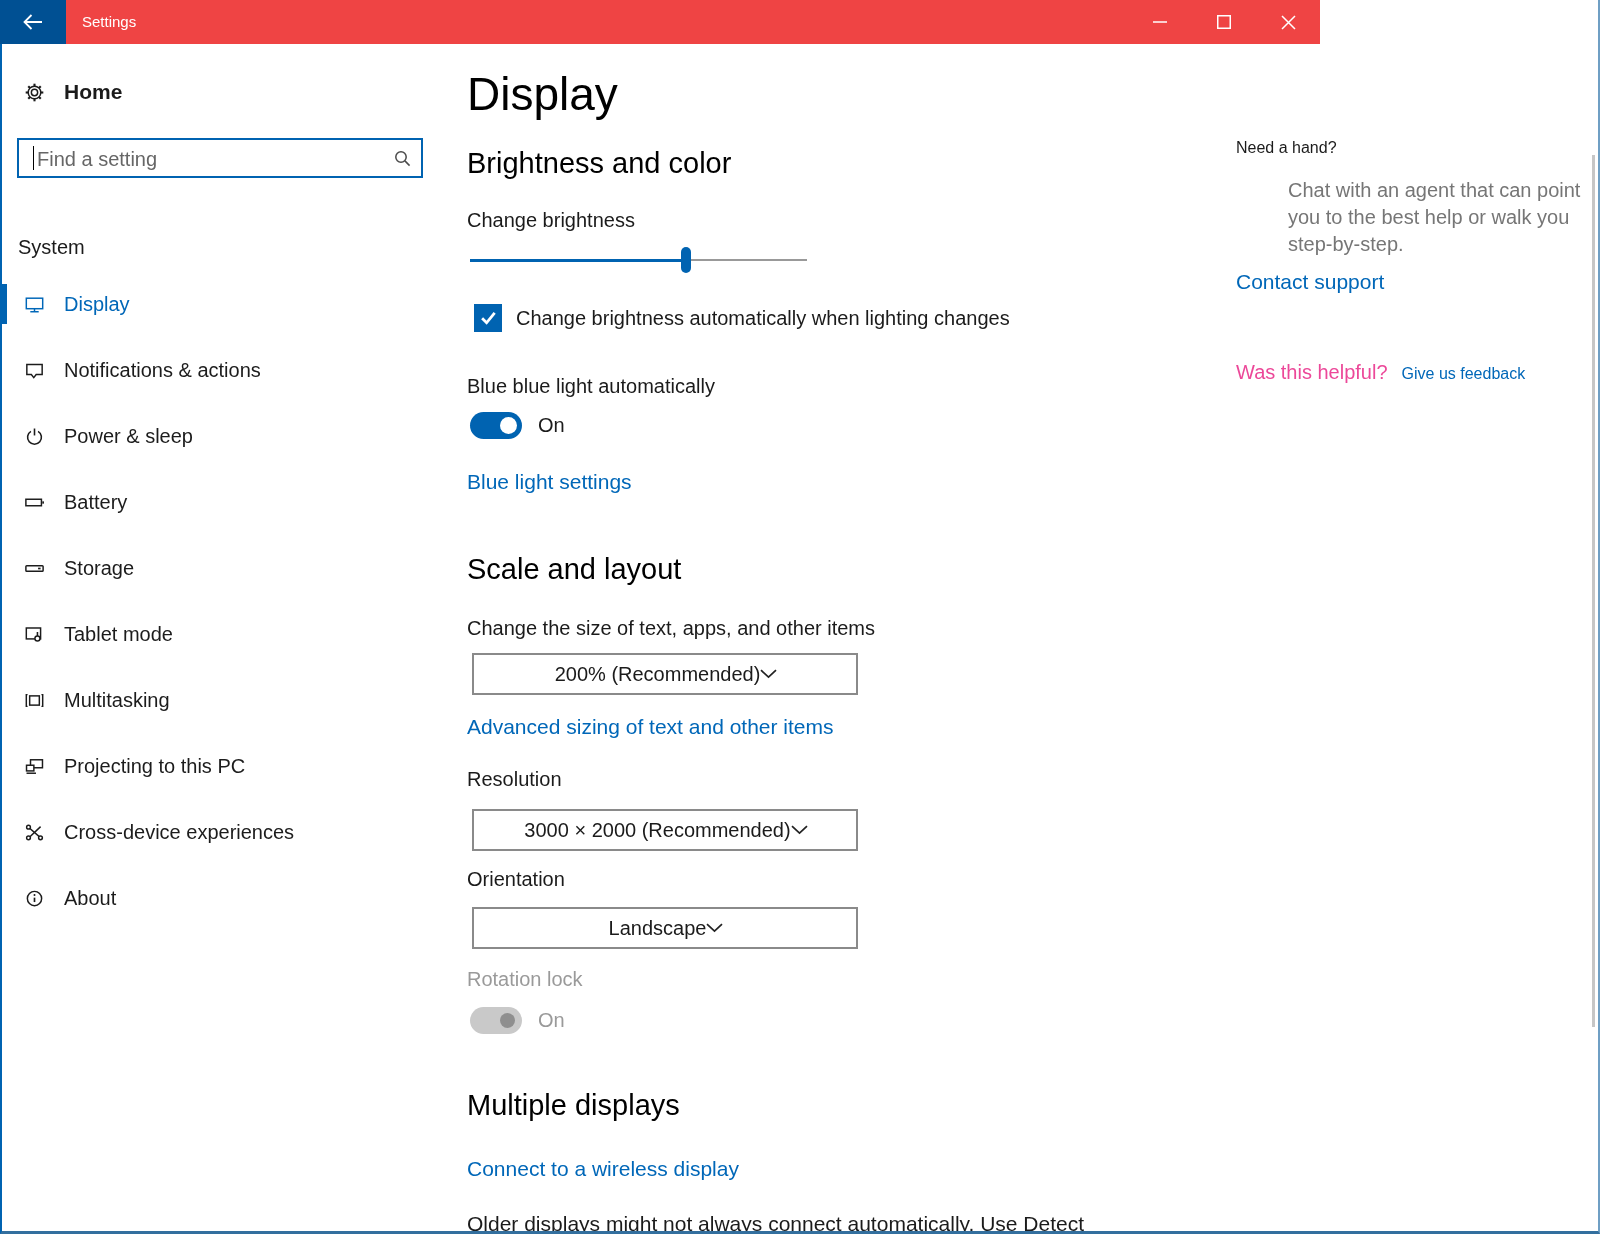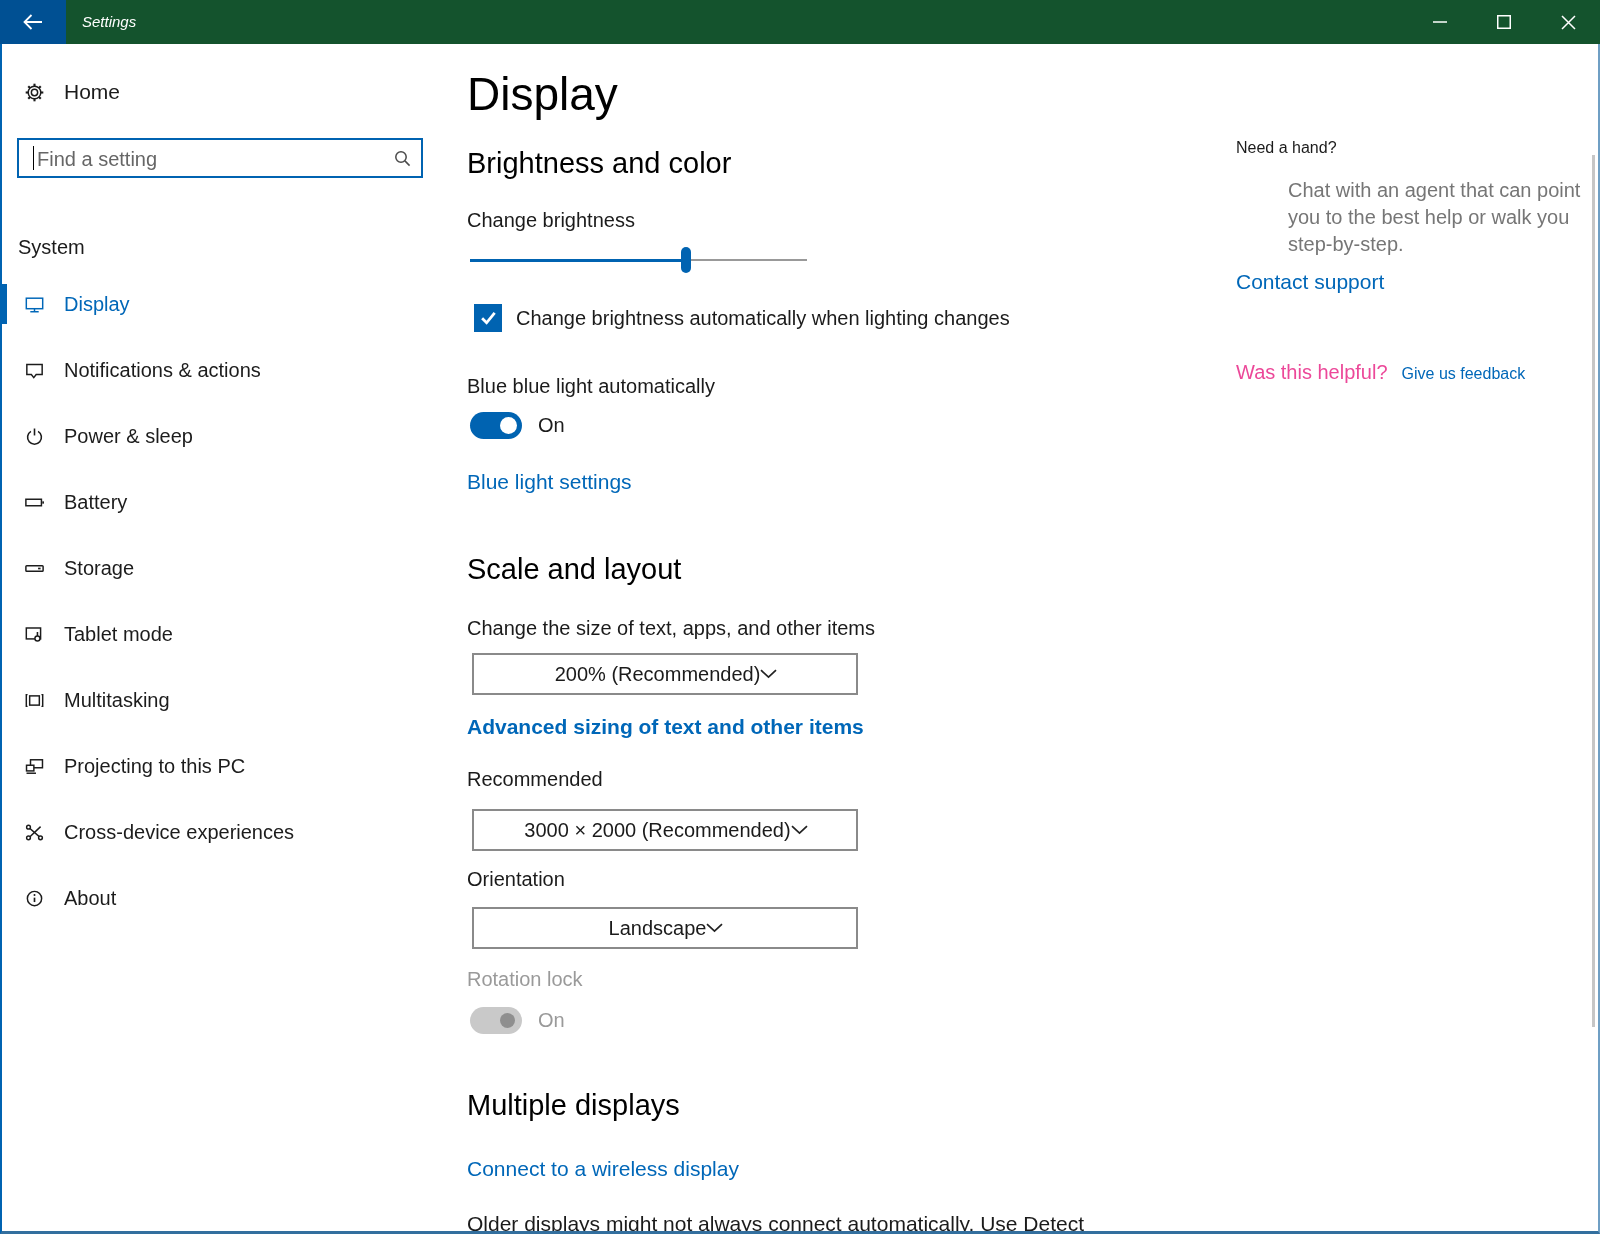--- a/index.html
+++ b/index.html
@@ -6,29 +6,29 @@
   body{
     width:1600px;height:1234px;position:relative;overflow:hidden;
     background:#ffffff;
     font-family:"Liberation Sans","DejaVu Sans",sans-serif;
     color:#1b1b1b;
   }
   
   .frame{position:absolute;inset:0;pointer-events:none;z-index:50;
     border-left:2px solid #0063B1;border-right:2px solid #6F9FC4;border-bottom:3px solid #336F9E;}
   
-  .titlebar{position:absolute;left:0;top:0;width:1600px;height:44px;background:#14532d;z-index:60;font-style:italic;}
+  .titlebar{position:absolute;left:0;top:0;width:1320px;height:44px;background:#ef4444;z-index:60;}
   .back-btn{position:absolute;left:0;top:0;width:66px;height:44px;background:#005093;
     display:flex;align-items:center;justify-content:center;cursor:pointer;}
   .tb-title{position:absolute;left:82px;top:0;height:44px;line-height:44px;color:#ffffff;font-size:15px;}
   .win-controls{position:absolute;right:0;top:0;height:44px;display:flex;}
   .win-btn{width:64px;height:44px;display:flex;align-items:center;justify-content:center;cursor:pointer;}
   
   .home-row{position:absolute;left:24px;top:80px;display:flex;align-items:center;gap:19px;cursor:pointer;}
-  .home-row .lbl{font-size:21px;}
+  .home-row .lbl{font-size:21px;font-weight:bold;}
   .search-box{position:absolute;left:17px;top:138px;width:406px;height:40px;box-sizing:border-box;
     border:2px solid #0063B1;background:#fff;}
   .search-box input{position:absolute;left:16px;top:3px;width:350px;height:30px;border:none;outline:none;
     font-size:20px;font-family:inherit;color:#1b1b1b;background:transparent;}
   .search-box input::placeholder{color:#666666;opacity:1;}
   .search-caret{position:absolute;left:14px;top:6px;width:1px;height:24px;background:#000;}
   .search-glass{position:absolute;right:10px;top:10px;}
   .section-label{position:absolute;left:18px;top:236px;font-size:20px;color:#1b1b1b;}
   .nav{position:absolute;left:0;top:284px;width:440px;}
   .nav-item{position:relative;height:40px;margin-bottom:26px;display:flex;align-items:center;
@@ -263,23 +263,23 @@
 
 <div class="lbl20" style="left:467px;top:615px;">Change the size of text, apps, and other items</div>
 
 <div class="dropdown" style="top:653px;">
   <span class="val">200% (Recommended)</span>
   <svg width="17" height="10" viewBox="0 0 17 10">
     <path d="M1,1.2 L8.5,8.2 L16,1.2" fill="none" stroke="#222222" stroke-width="1.7"></path>
   </svg>
 </div>
 
-<div class="link" style="left:467px;top:713px;font-weight:bold;">Advanced sizing of text and other items</div>
-
-<div class="lbl20" style="left:467px;top:766px;">Recommended</div>
+<div class="link" style="left:467px;top:713px;">Advanced sizing of text and other items</div>
+
+<div class="lbl20" style="left:467px;top:766px;">Resolution</div>
 
 <div class="dropdown" style="top:809px;">
   <span class="val">3000 × 2000 (Recommended)</span>
   <svg width="17" height="10" viewBox="0 0 17 10">
     <path d="M1,1.2 L8.5,8.2 L16,1.2" fill="none" stroke="#222222" stroke-width="1.7"></path>
   </svg>
 </div>
 
 <div class="lbl20" style="left:467px;top:866px;">Orientation</div>
 

